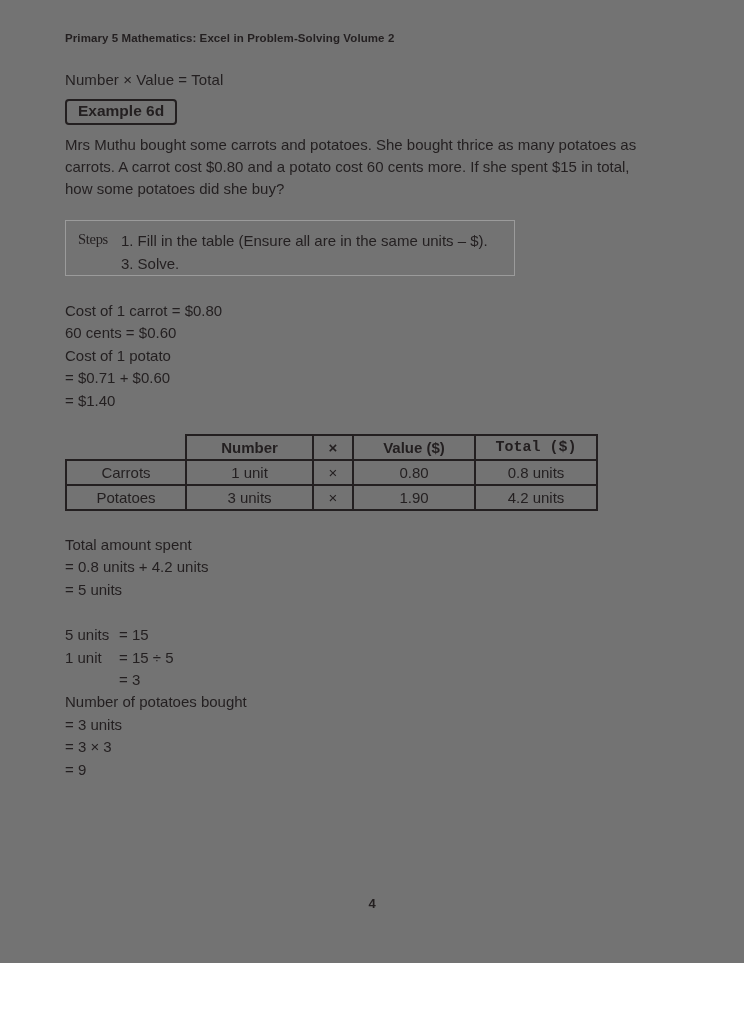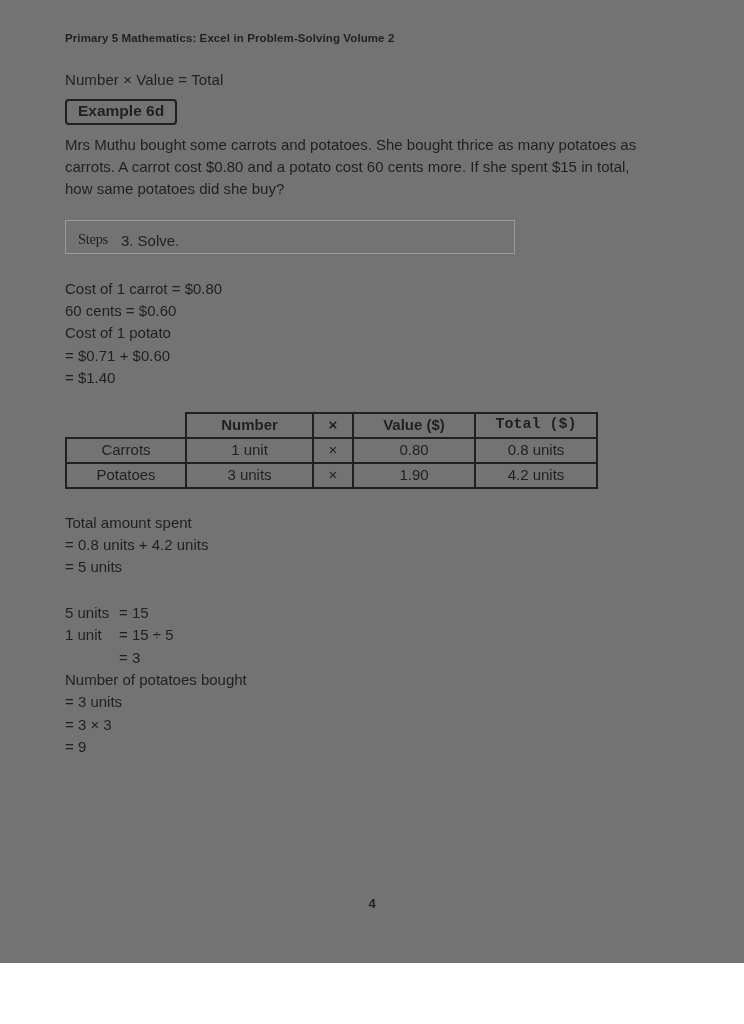--- a/index.html
+++ b/index.html
@@ -126,26 +126,27 @@
 
     <div class="running-header">Primary 5 Mathematics: Excel in Problem-Solving Volume 2</div>
 
     <div class="page-title">Number × Value = Total</div>
 
     <div><span class="example-badge">Example 6d</span></div>
 
     <div class="problem">
       <div class="line">Mrs Muthu bought some carrots and potatoes. She bought thrice as many potatoes as</div>
       <div class="line">carrots. A carrot cost $0.80 and a potato cost 60 cents more. If she spent $15 in total,</div>
-      <div class="line">how same potatoes did she buy?</div>
+      <div class="line">how some potatoes did she buy?</div>
     </div>
 
     <div class="steps-box">
       <div class="steps-label">Steps</div>
       <div class="steps-items">
+        <div class="line">1. Fill in the table (Ensure all are in the same units – $).</div>
         <div class="line">3. Solve.</div>
       </div>
     </div>
 
     <div class="working working-1">
       <div class="line">Cost of 1 carrot = $0.80</div>
       <div class="line">60 cents = $0.60</div>
       <div class="line">Cost of 1 potato</div>
       <div class="line">= $0.71 + $0.60</div>
       <div class="line">= $1.40</div>

